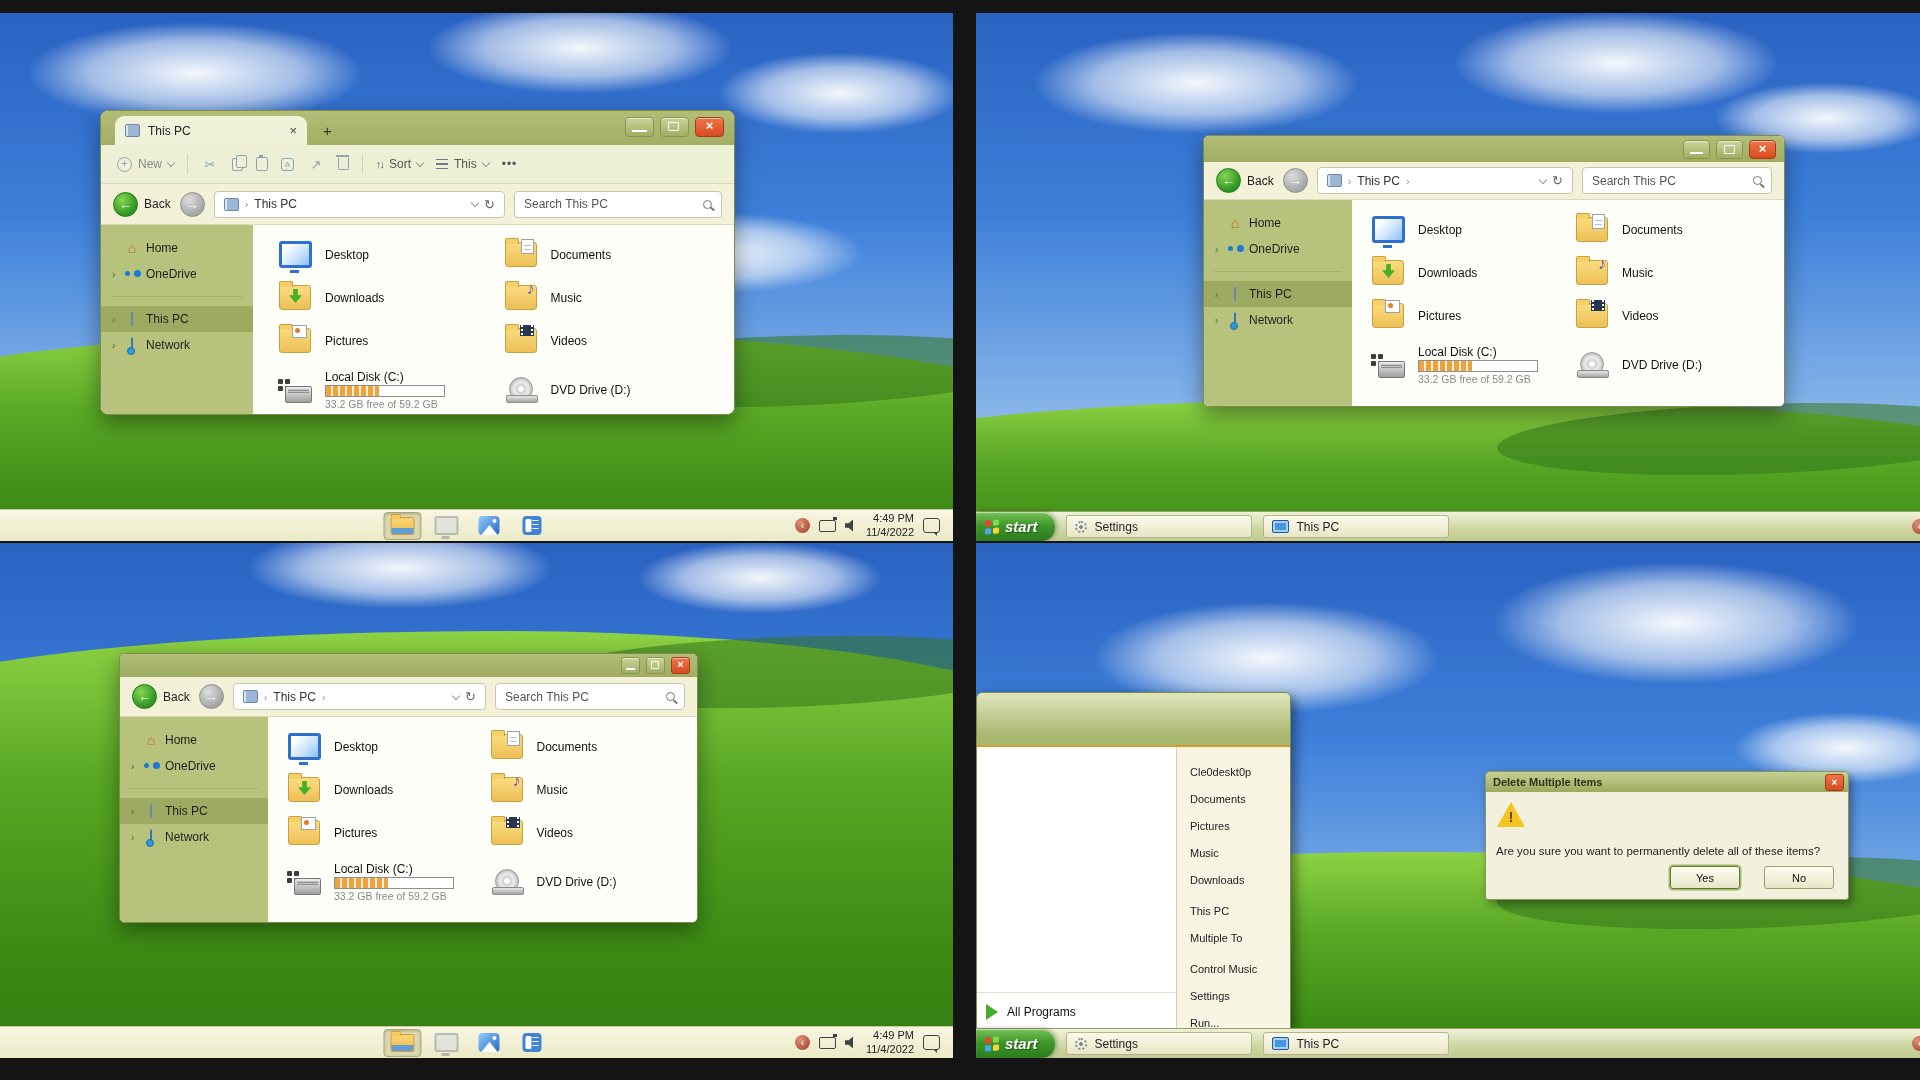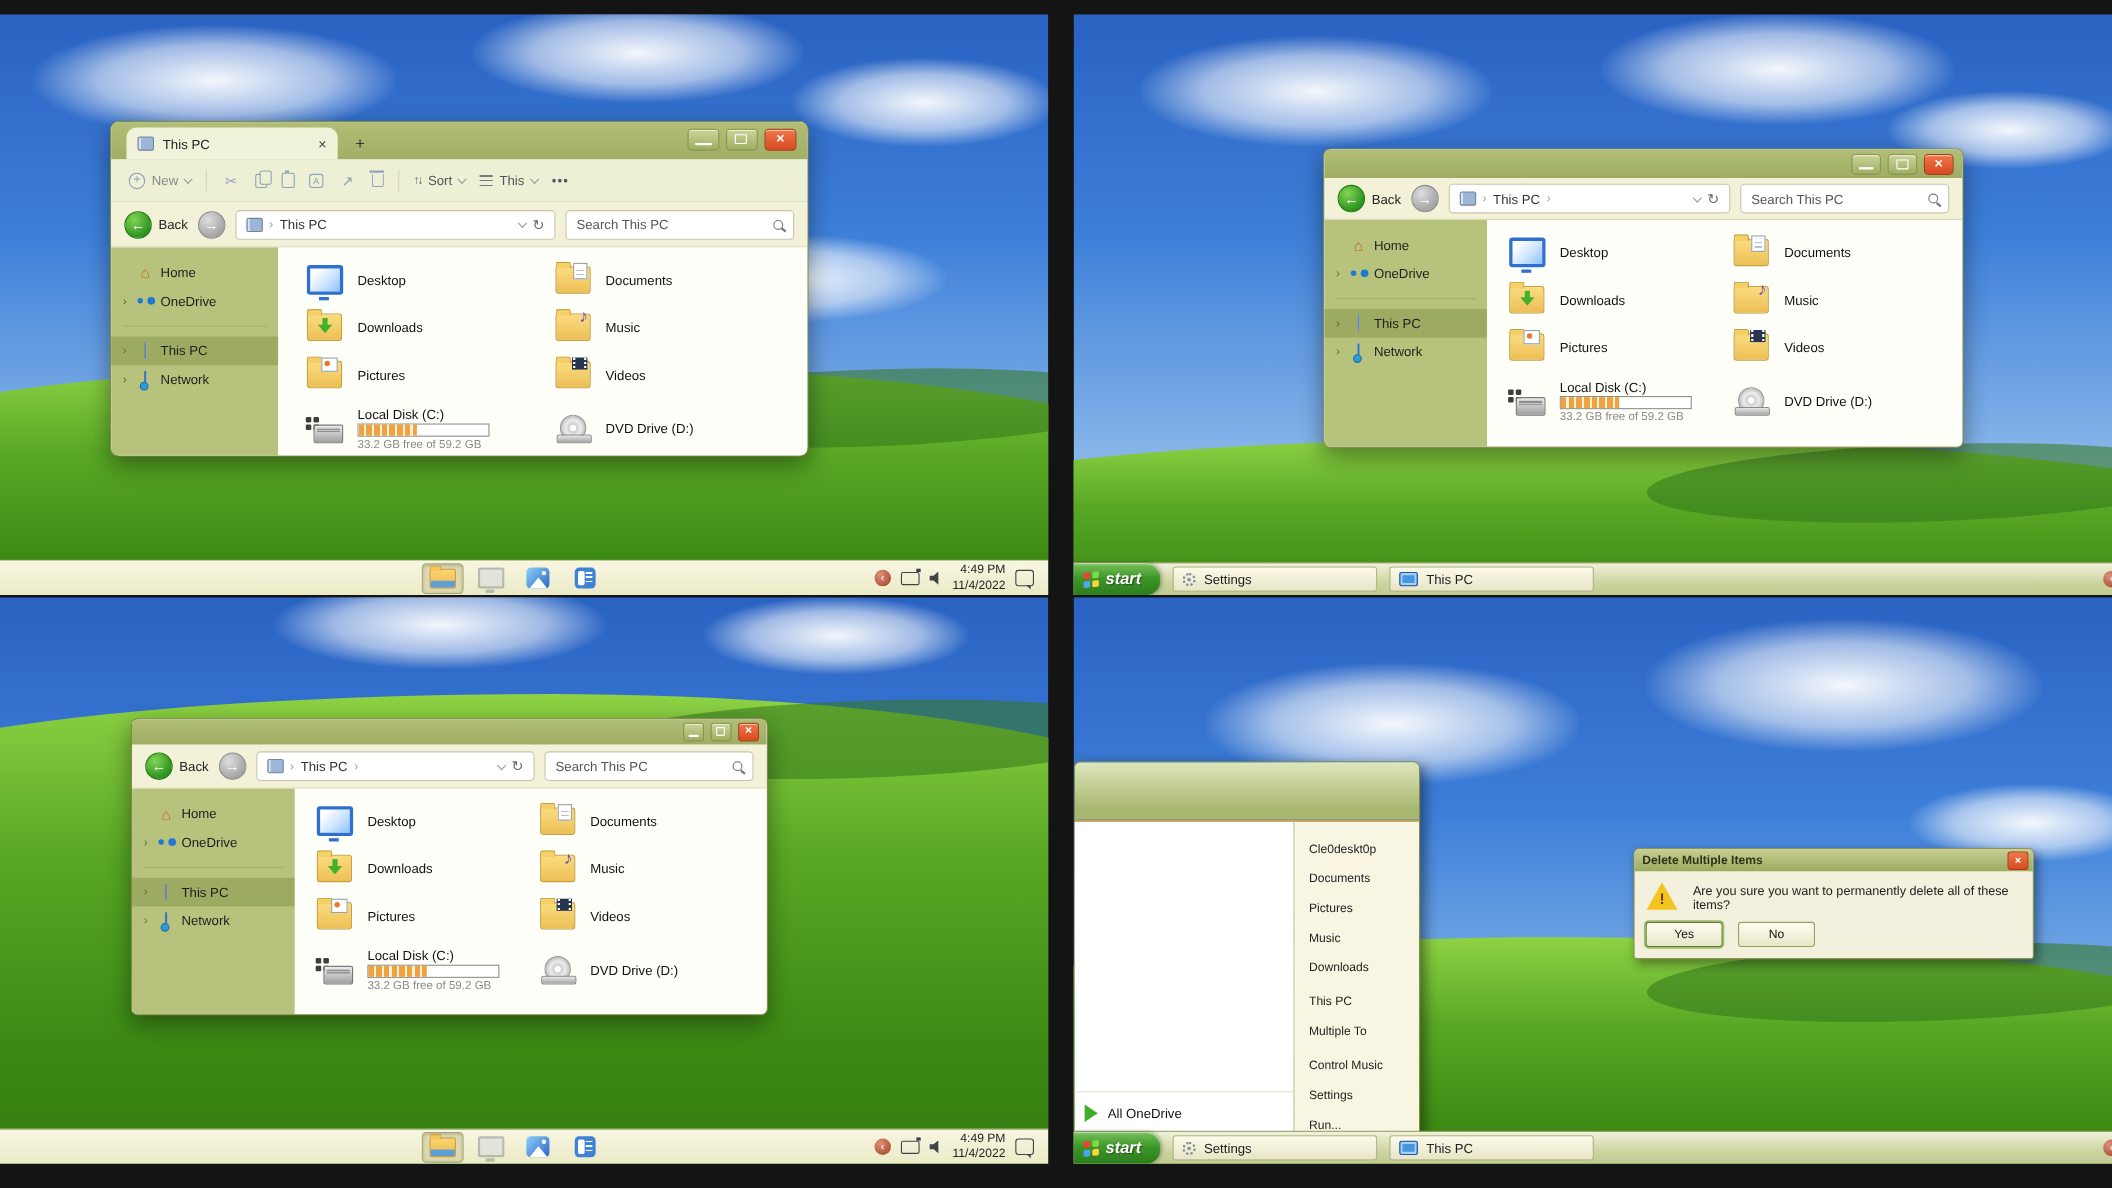--- a/index.html
+++ b/index.html
@@ -167,27 +167,27 @@
         display:flex;flex-direction:column;}
   .smi{padding:7.5px 4px 7.5px 13px;white-space:nowrap;}
   .sm-sep{height:1px;background:#e6dfb9;margin:2px 8px;}
   
   .dlg{position:absolute;background:#f3f0dd;border:1px solid #8b9456;border-radius:5px 5px 3px 3px;box-shadow:3px 4px 10px rgba(0,0,0,.4);}
   .dlg-tb{height:20px;background:linear-gradient(#c6cf93,#9cab60);border-radius:4px 4px 0 0;display:flex;align-items:center;
         padding:0 4px 0 7px;font-size:11px;font-weight:bold;color:#2e3416;}
   .dlg-x{margin-left:auto;width:17px;height:15px;border-radius:3px;background:linear-gradient(#f0764a,#d94a20);border:1px solid #a83a18;
         color:#fff;font-size:10px;font-weight:bold;display:flex;align-items:center;justify-content:center;}
   .dlg-body{padding:9px 10px 10px;}
-  .dlg-row{display:flex;gap:13px;align-items:flex-start;}
+  .dlg-row{display:flex;gap:13px;align-items:flex-start;flex-direction:column;}
   .warn{width:30px;height:27px;position:relative;flex:none;}
   .warn::before{content:"";position:absolute;left:1px;top:1px;width:0;height:0;border-left:14px solid transparent;
         border-right:14px solid transparent;border-bottom:25px solid #f5c41e;}
   .warn::after{content:"!";position:absolute;left:0;right:0;top:8px;text-align:center;color:#5b4505;font-weight:bold;font-size:14px;}
   .dlg-msg{font-size:11.5px;color:#222;padding-top:4px;}
-  .dlg-btns{display:flex;justify-content:flex-start;gap:14px;margin-top:9px;padding-right:4px;}
+  .dlg-btns{display:flex;justify-content:flex-end;gap:24px;margin-top:9px;padding-right:4px;}
   .dbtn{width:68px;height:21px;background:linear-gradient(#fefdf0,#e8e6c8);border:1px solid #97a065;border-radius:3px;
         font-size:11px;color:#111;display:flex;align-items:center;justify-content:center;}
   .dbtn.focus{border:1px solid #5f7d2f;box-shadow:0 0 0 1.5px #9dbb6d;}
 </style>
 </head>
 <body>
 
 <div class="q" style="left:0;top:13px;width:953px;height:528px;">
   <div class="sky"></div>
   <div class="cloud" style="left:30px;top:10px;width:330px;height:100px;"></div>
@@ -705,21 +705,21 @@
   <div class="cloud" style="left:520px;top:20px;width:360px;height:120px;"></div>
   <div class="cloud" style="left:760px;top:170px;width:220px;height:70px;"></div>
   <div class="hill" style="top:60%;height:55%;"></div>
 
   <div class="smenu" style="left:0;top:149px;width:313px;height:337px;">
     <div class="sm-head"></div>
     <div class="sm-cols">
       <div class="sm-left">
         <div class="sm-allprog">
           <span class="sm-arrow"></span>
-          <span>All OneDrive</span>
+          <span>All Programs</span>
         </div>
       </div>
       <div class="sm-right">
         <div class="smi">Cle0deskt0p</div>
         <div class="smi">Documents</div>
         <div class="smi">Pictures</div>
         <div class="smi">Music</div>
         <div class="smi">Downloads</div>
         <div class="sm-sep"></div>
         <div class="smi">This PC</div>

